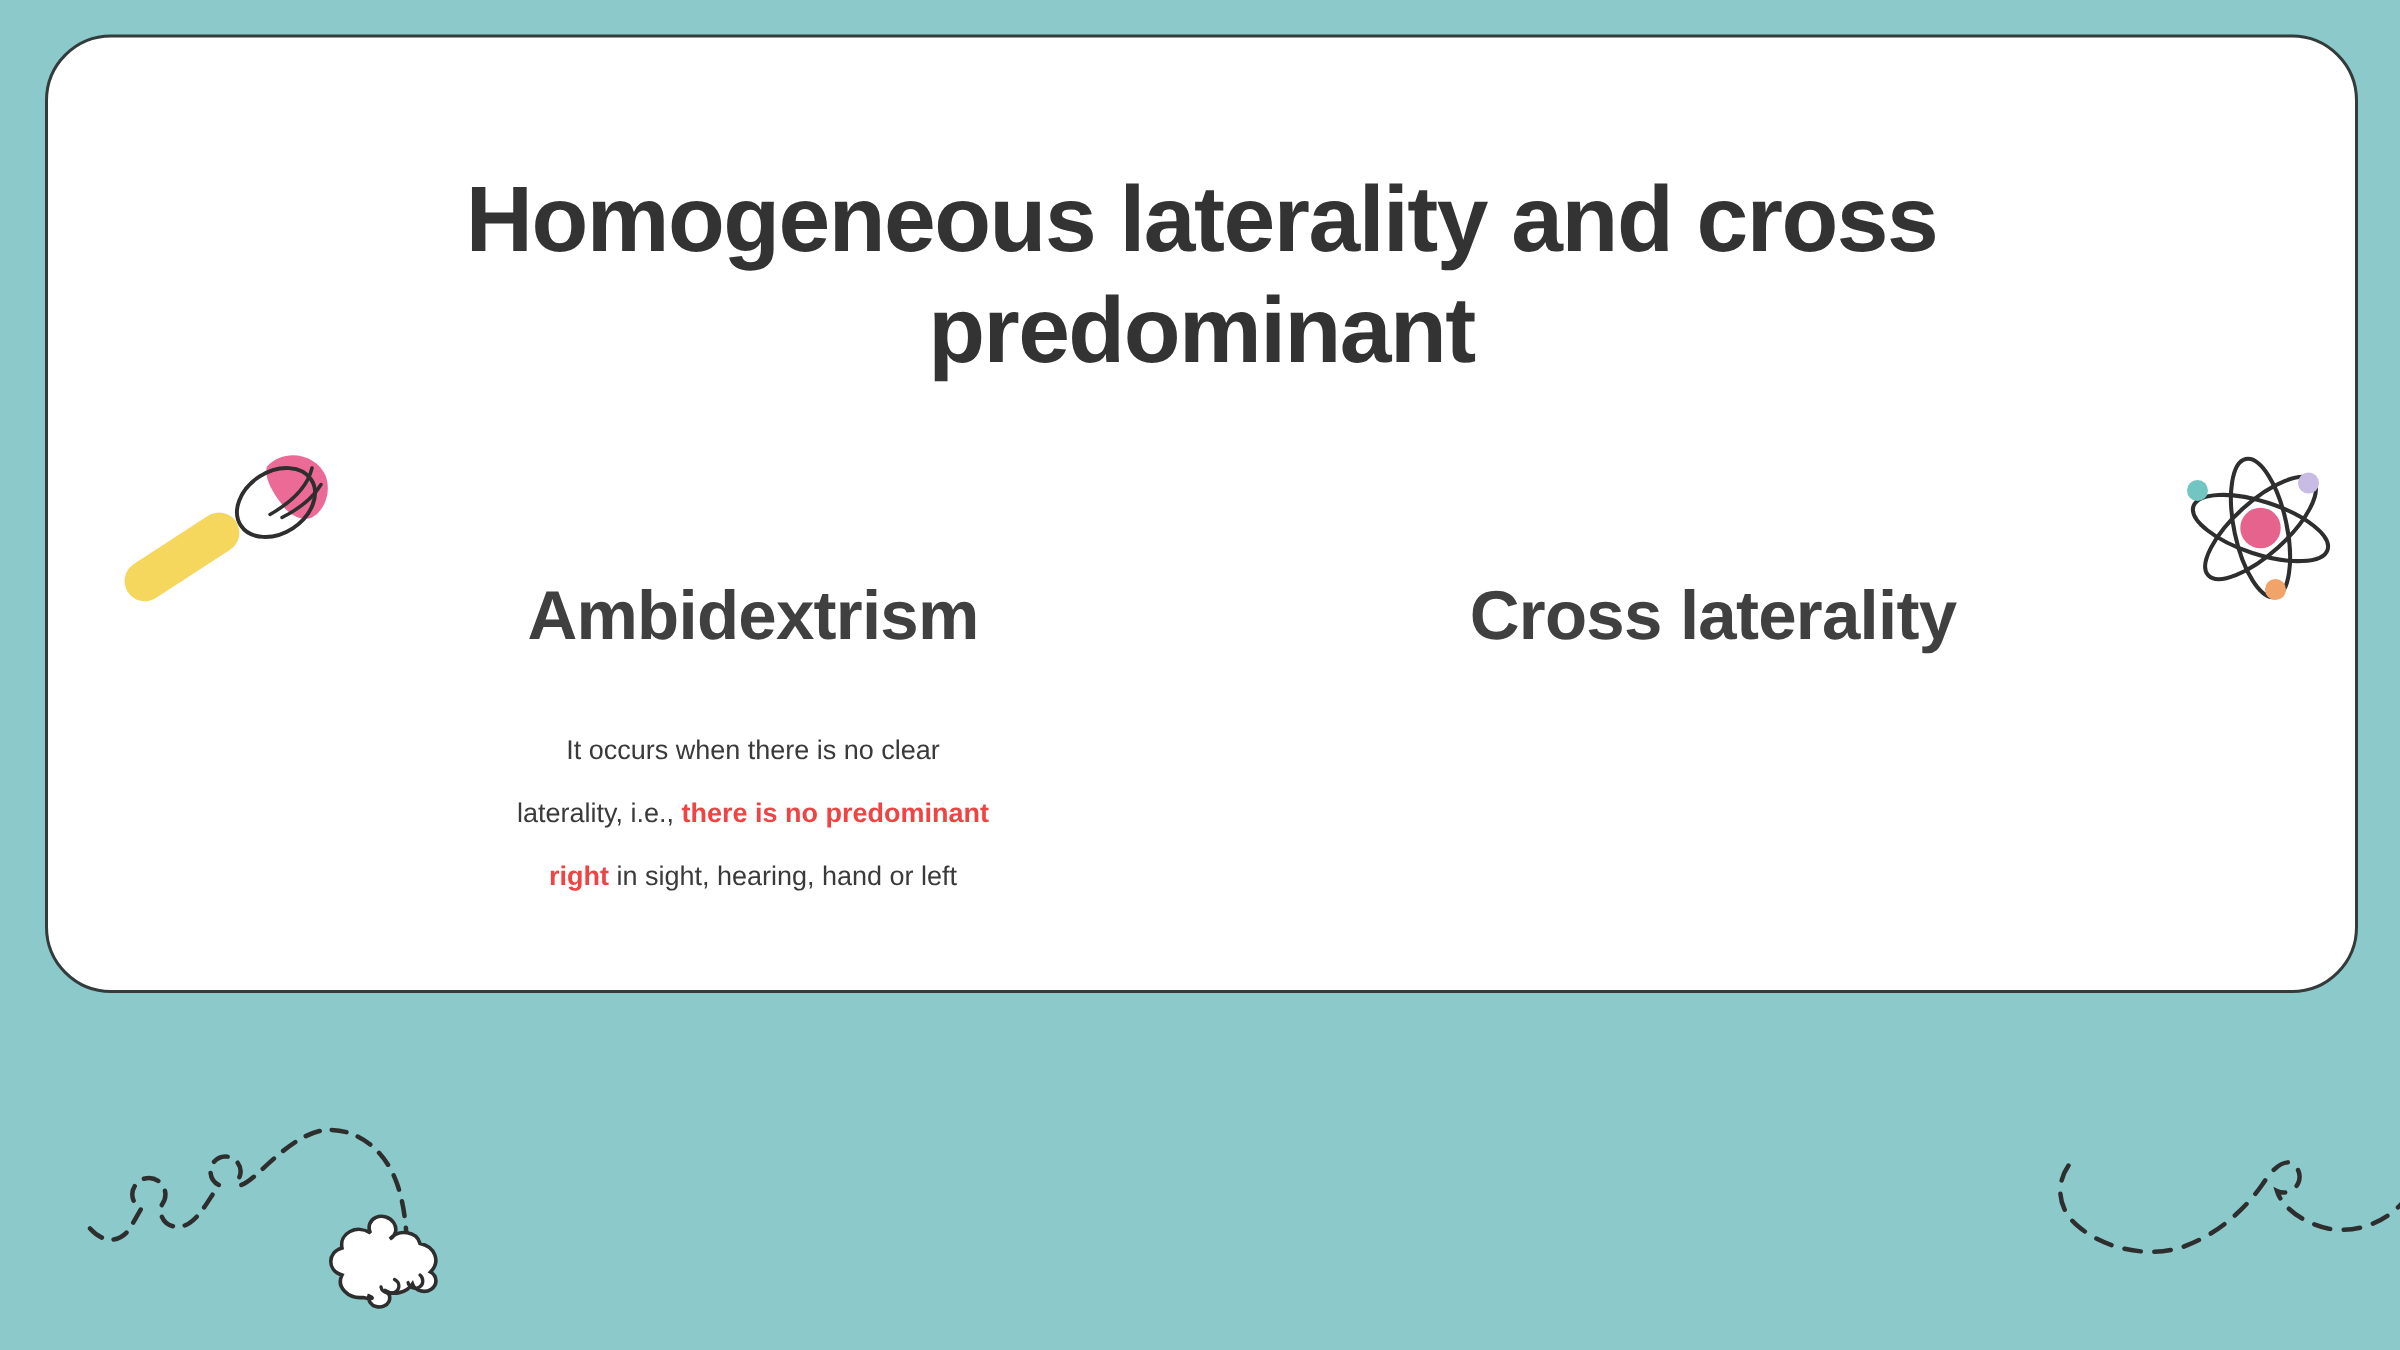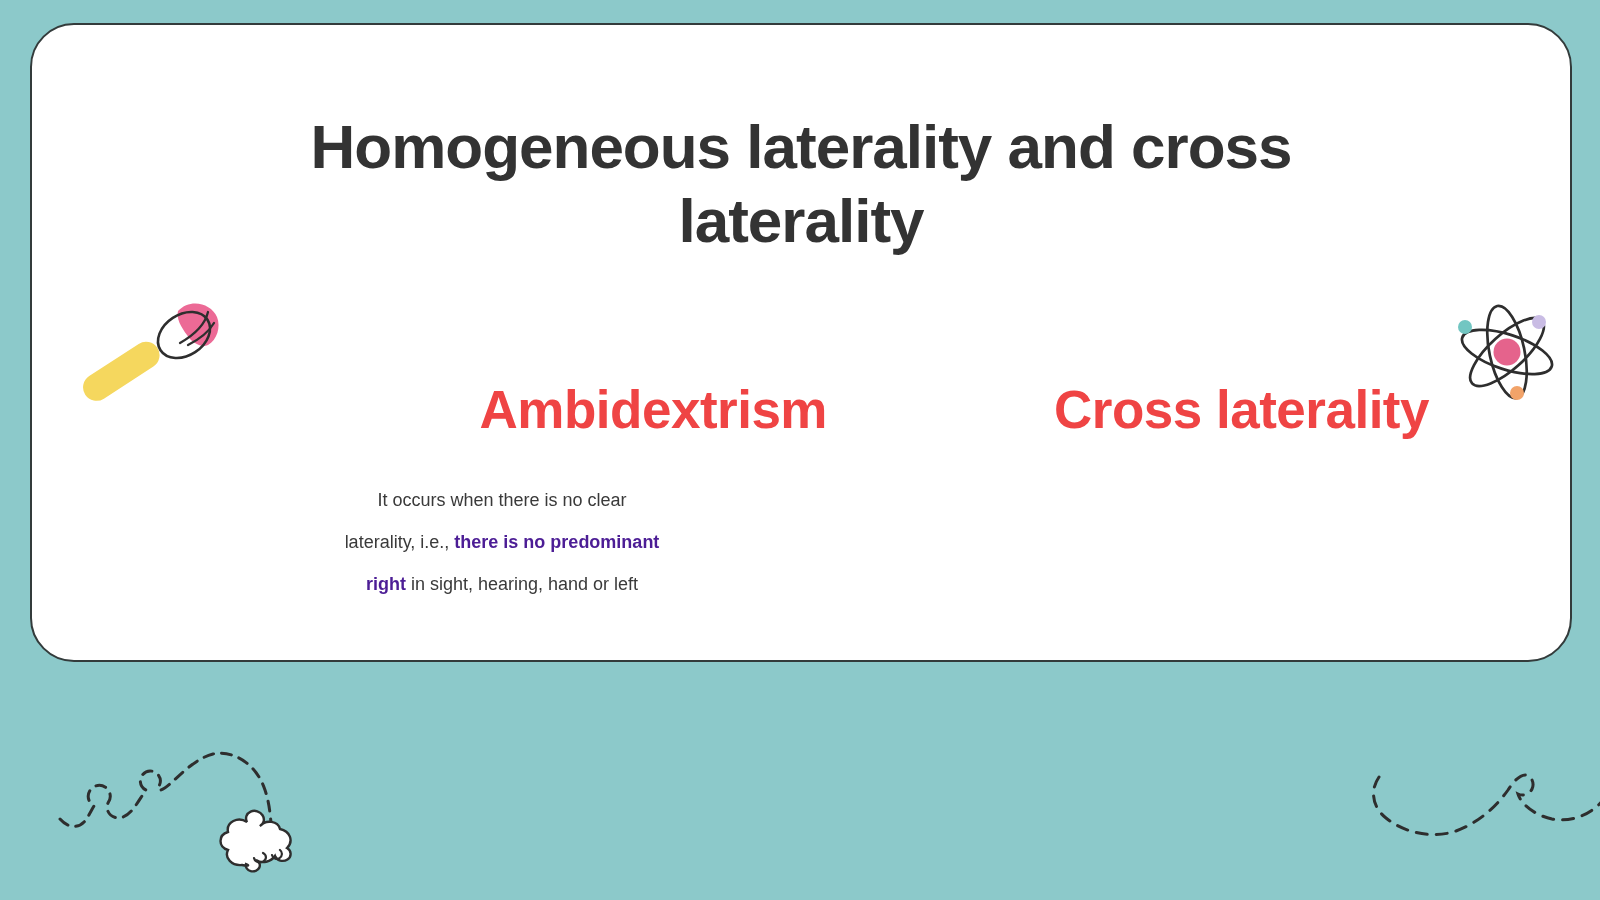--- a/index.html
+++ b/index.html
@@ -25,47 +25,46 @@
     font-weight:700;
     letter-spacing:-1px;
     color:#333333;
   }
   .title span{display:block;}
   .col{
     position:absolute;top:355px;
     text-align:center;
   }
   .col-left{left:145px;width:650px;}
-  .col-right{left:747px;width:650px;}
+  .col-right{left:785px;width:650px;}
   .col h2{
     margin:0 0 39px 0;
-    font-size:53px;line-height:60px;
+    font-size:46px;line-height:60px;
     font-weight:700;
-    color:#ef4444;
+    color:#404040;
     letter-spacing:-0.5px;
-    text-align:right;
   }
   .col-body{font-size:18px;line-height:42px;color:#3A3A3A;}
   .body-line{white-space:nowrap;}
-  .body-line .b{font-weight:700;color:#4c1d95;}
+  .body-line .b{font-weight:700;color:#ef4444;}
   .decor{position:absolute;}
   .brush-svg{left:50px;top:266px;}
   .atom-svg{left:1403px;top:268px;}
   .doodle-left-svg{left:26px;top:704px;}
   .doodle-right-svg{left:1326px;top:734px;}
 </style>
 </head>
 <body style="background: rgb(140, 201, 202);">
 
 <div class="stage">
   <div class="card">
 
     <h1 class="title">
       <span>Homogeneous laterality and cross</span>
-      <span>laterality</span>
+      <span>predominant</span>
     </h1>
 
     <svg class="decor brush-svg" width="148" height="122" viewBox="0 0 148 122">
       <rect x="2" y="87" width="86" height="27" rx="13.5" transform="rotate(-33 8 100)" fill="#F5D75E"></rect>
       <ellipse cx="102" cy="44" rx="28" ry="20.5" transform="rotate(-33 102 44)" fill="#FFFFFF"></ellipse>
       <path d="M96,20 C108,7 129,12 135,26 C139,36 135,49 126,54 C119,57 110,52 105,44 C99,36 94,27 96,20 Z" fill="#EC6A96"></path>
       <ellipse cx="102" cy="44" rx="28" ry="20.5" transform="rotate(-33 102 44)" fill="none" stroke-width="2.6" stroke="#2E2E2E"></ellipse>
       <path d="M126,21 C123,34 112,44 98,52" fill="none" stroke-width="2.3" stroke-linecap="round" stroke="#2E2E2E"></path>
       <path d="M132,32 C126,42 116,49 106,54" fill="none" stroke-width="2.3" stroke-linecap="round" stroke="#2E2E2E"></path>
     </svg>

